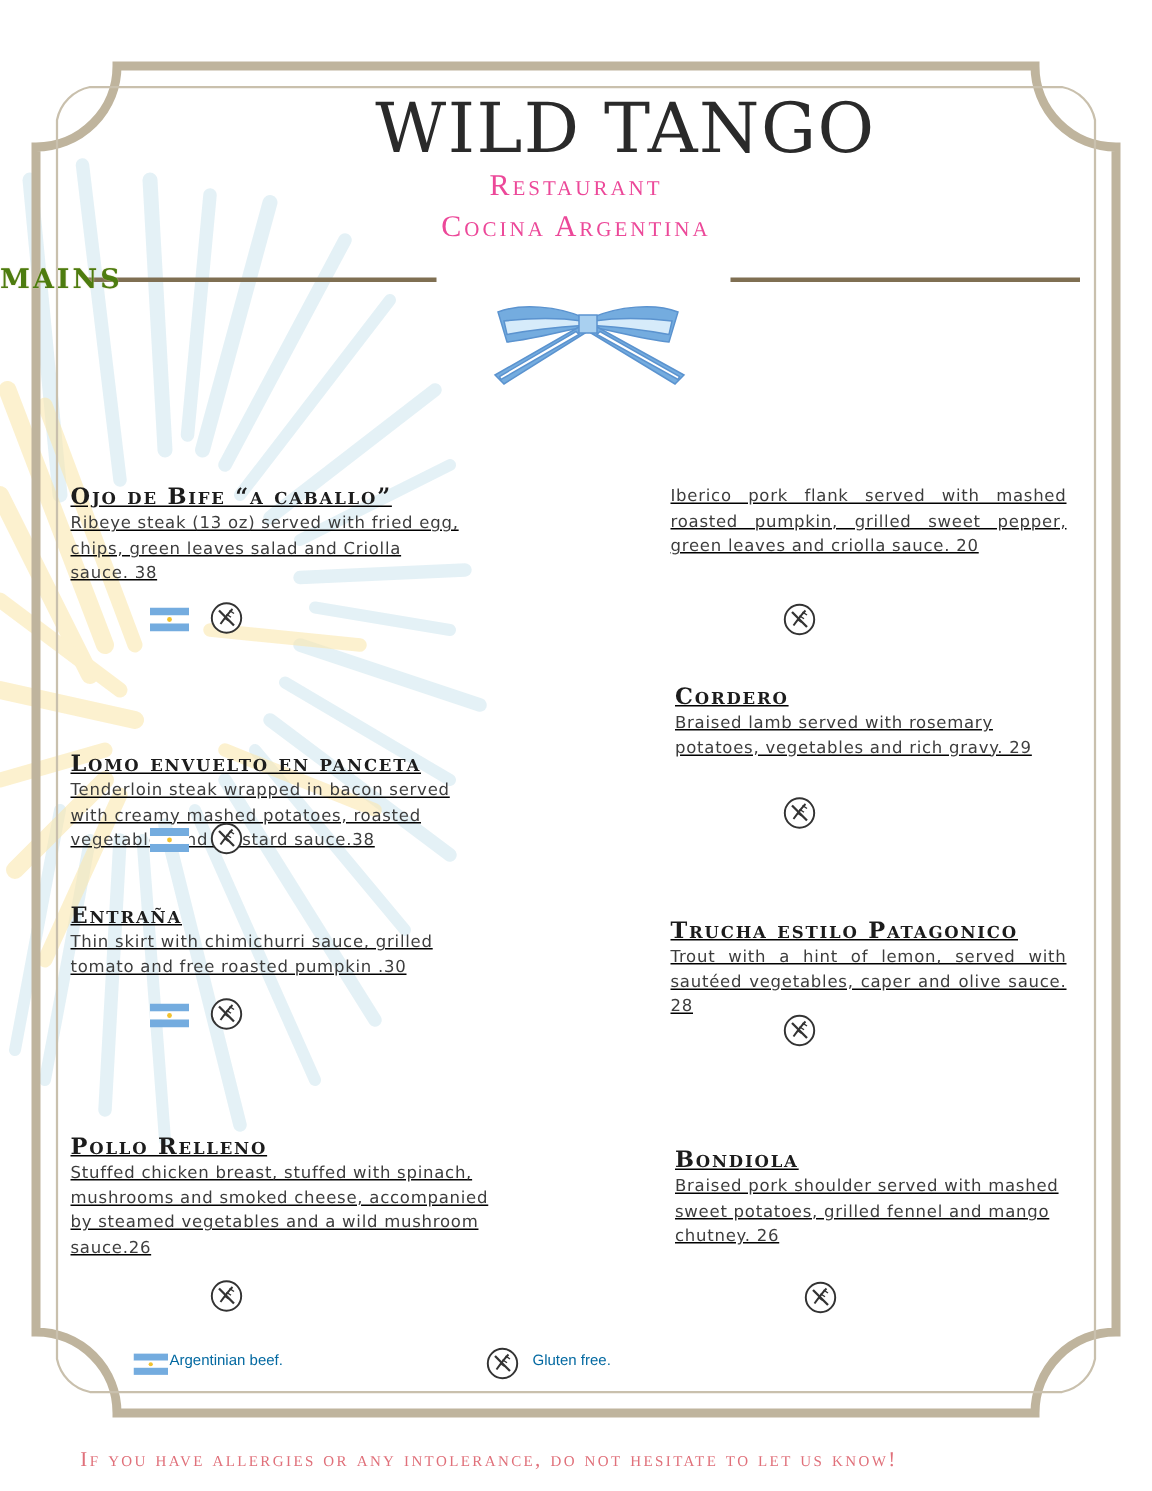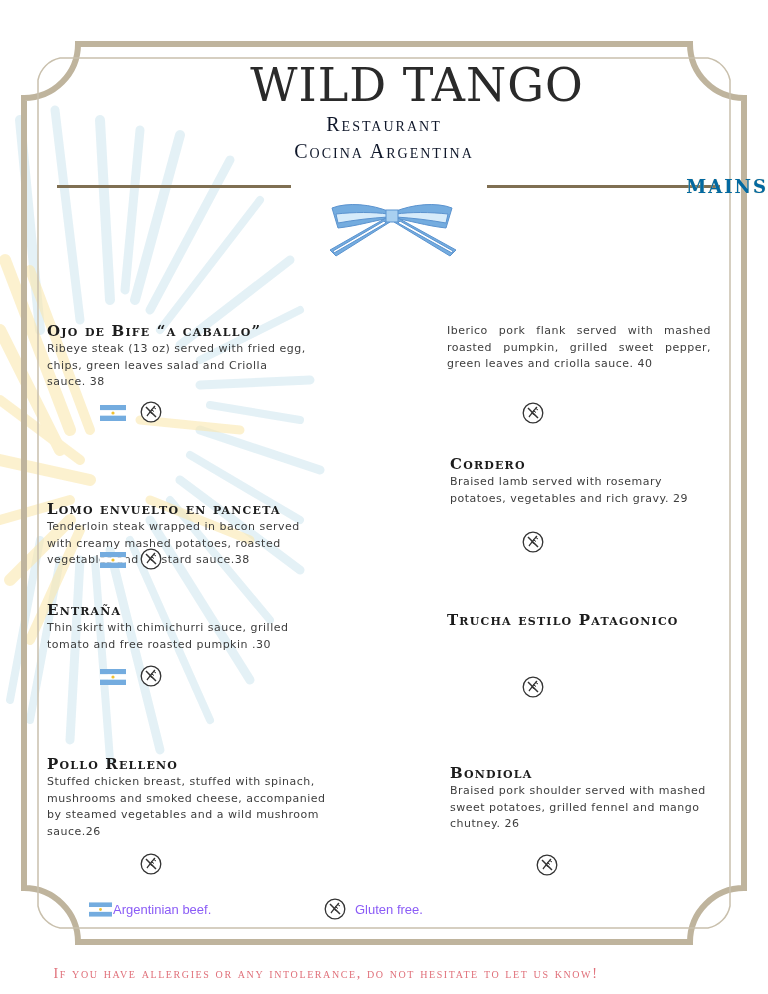--- a/index.html
+++ b/index.html
@@ -5,43 +5,43 @@
   html, body { margin:0; padding:0; }
   body { width:768px; height:994px; position:relative; background:#ffffff; overflow:hidden;
          font-family:"DejaVu Sans", sans-serif; }
   .bg-rays { position:absolute; left:0; top:0; width:768px; height:994px; pointer-events:none; }
   .frame { position:absolute; left:0; top:0; width:768px; height:994px; pointer-events:none; }
 
   .title { position:absolute; left:0; width:768px; top:58px; text-align:center;
            font-family:"DejaVu Serif", serif; font-size:46px; letter-spacing:1px; color:#2a2a2a;margin-left:33px; }
   .subtitle { position:absolute; left:0; width:768px; text-align:center;
               font-family:"Liberation Serif", serif; font-variant:small-caps; letter-spacing:2px;
-              color:#0f172a; font-size:20px; }
+              color:#ec4899; font-size:20px; }
   .sub1 { top:113px; }
   .sub2 { top:140px; }
   .rule { position:absolute; height:3px; background:#7f6f52; top:185px; }
   .rule-left { left:57px; width:234px; }
   .rule-right { left:487px; width:233px; }
-  .section-title { position:absolute; left:0; width:768px; top:176px; text-align:right;
+  .section-title { position:absolute; left:0; width:768px; top:176px; text-align:left;
                    font-family:"DejaVu Serif", serif; font-weight:bold; font-size:18px; letter-spacing:2px;
-                   color:#0369a1; text-shadow:0 0 1px #d9cfa8; }
+                   color:#4d7c0f; text-shadow:0 0 1px #d9cfa8; }
   .bow { position:absolute; left:322px; top:198px; width:140px; height:64px; }
 
-  .item { position:absolute; }
+  .item { position:absolute;text-decoration:underline; }
   .item-name { font-family:"DejaVu Serif", serif; font-weight:bold; font-variant:small-caps;
                font-size:15px; letter-spacing:1.2px; color:#1c1c1c; line-height:18px; margin-bottom:1px; }
   .item-desc { font-family:"DejaVu Sans", sans-serif; font-size:11px; letter-spacing:0.5px; color:#3d3d3d;
                line-height:16.6px; }
   .justify { text-align:justify; }
   .icons { position:absolute; height:22px; }
   .flag { position:absolute; width:26px; height:16px; }
   .gf { position:absolute; width:22px; height:22px; }
 
   .legend { position:absolute; top:898px; height:24px; }
-  .legend-text { position:absolute; font-family:"Liberation Sans", sans-serif; font-size:13px; color:#8b5cf6; top:4px; white-space:nowrap;text-align:center; }
+  .legend-text { position:absolute; font-family:"Liberation Sans", sans-serif; font-size:10px; color:#0369a1; top:4px; white-space:nowrap;text-align:center; }
 
   .footer { position:absolute; left:0; width:652px; top:966px; text-align:center;
             font-family:"Liberation Serif", serif; font-variant:small-caps; letter-spacing:1.6px;
             color:#e0707a; font-size:14px; }
 </style>
 </head>
 <body>
 
 <svg class="bg-rays" viewBox="0 0 768 994">
   <g stroke-linecap="round" fill="none">
@@ -176,21 +176,21 @@
 <div class="icons" style="left:140px; top:853px; width:30px;">
   <svg class="gf" style="left:0; top:0;" viewBox="0 0 22 22">
       <circle cx="11" cy="11" r="9.8" fill="#fff" stroke="#333" stroke-width="1.3"></circle>
       <path d="M6 6 L16 16" stroke="#333" stroke-width="1.5"></path>
       <path d="M15 5 C12 8 10 11 7 15" stroke="#333" stroke-width="1.3" fill="none"></path>
       <path d="M13 6 L16 8 M11 8.5 L14 10.5 M9.5 11 L12.5 13" stroke="#333" stroke-width="1"></path>
     </svg>
 </div>
 
 <div class="item" style="left:447px; top:323px; width:264px;">
-  <div class="item-desc justify">Iberico pork flank served with mashed roasted pumpkin, grilled sweet pepper, green leaves and criolla sauce. 40</div>
+  <div class="item-desc justify">Iberico pork flank served with mashed roasted pumpkin, grilled sweet pepper, green leaves and criolla sauce. 20</div>
 </div>
 <div class="icons" style="left:522px; top:402px; width:30px;">
   <svg class="gf" style="left:0; top:0;" viewBox="0 0 22 22">
       <circle cx="11" cy="11" r="9.8" fill="#fff" stroke="#333" stroke-width="1.3"></circle>
       <path d="M6 6 L16 16" stroke="#333" stroke-width="1.5"></path>
       <path d="M15 5 C12 8 10 11 7 15" stroke="#333" stroke-width="1.3" fill="none"></path>
       <path d="M13 6 L16 8 M11 8.5 L14 10.5 M9.5 11 L12.5 13" stroke="#333" stroke-width="1"></path>
     </svg>
 </div>
 
@@ -202,20 +202,21 @@
   <svg class="gf" style="left:0; top:0;" viewBox="0 0 22 22">
       <circle cx="11" cy="11" r="9.8" fill="#fff" stroke="#333" stroke-width="1.3"></circle>
       <path d="M6 6 L16 16" stroke="#333" stroke-width="1.5"></path>
       <path d="M15 5 C12 8 10 11 7 15" stroke="#333" stroke-width="1.3" fill="none"></path>
       <path d="M13 6 L16 8 M11 8.5 L14 10.5 M9.5 11 L12.5 13" stroke="#333" stroke-width="1"></path>
     </svg>
 </div>
 
 <div class="item" style="left:447px; top:611px; width:264px;">
   <div class="item-name">Trucha estilo Patagonico</div>
+  <div class="item-desc justify">Trout with a hint of lemon, served with sautéed vegetables, caper and olive sauce. 28</div>
 </div>
 <div class="icons" style="left:522px; top:676px; width:30px;">
   <svg class="gf" style="left:0; top:0;" viewBox="0 0 22 22">
       <circle cx="11" cy="11" r="9.8" fill="#fff" stroke="#333" stroke-width="1.3"></circle>
       <path d="M6 6 L16 16" stroke="#333" stroke-width="1.5"></path>
       <path d="M15 5 C12 8 10 11 7 15" stroke="#333" stroke-width="1.3" fill="none"></path>
       <path d="M13 6 L16 8 M11 8.5 L14 10.5 M9.5 11 L12.5 13" stroke="#333" stroke-width="1"></path>
     </svg>
 </div>
 

